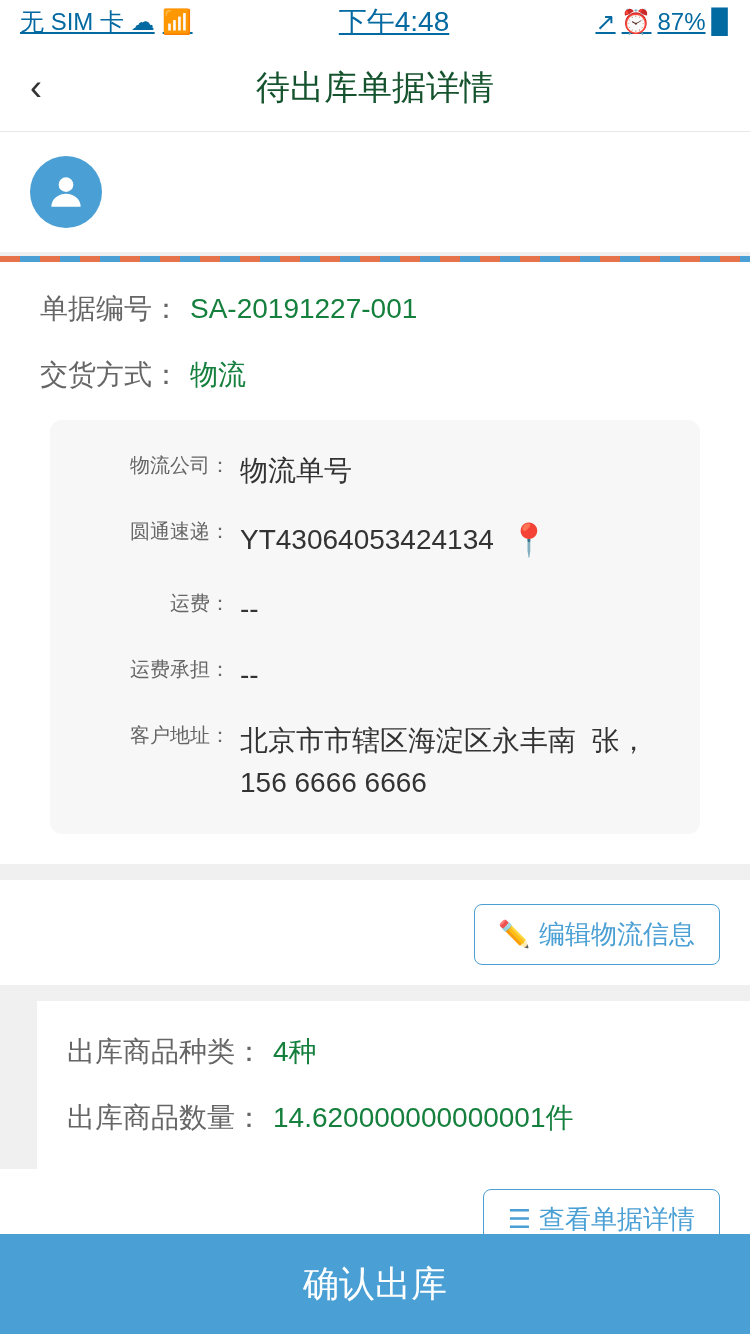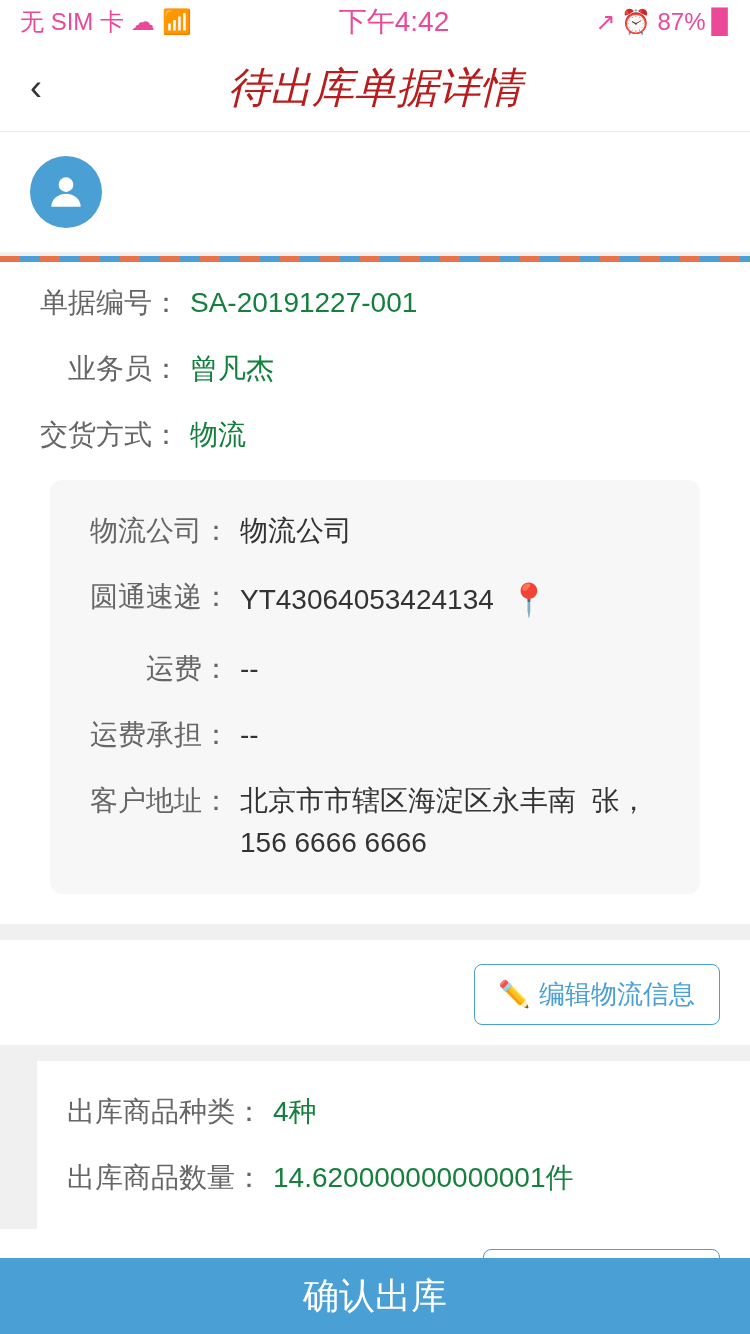--- a/index.html
+++ b/index.html
@@ -17,21 +17,22 @@
     
     .status-bar {
       width: 750px;
       height: 44px;
       background: #fff;
       display: flex;
       align-items: center;
       justify-content: space-between;
       padding: 0 20px;
       font-size: 24px;
-      color: #ec4899;
+      color: #0369a1;
+      text-decoration: underline;
     }
     .status-left { display: flex; align-items: center; gap: 8px; }
     .status-center { font-size: 28px; font-weight: 500; }
     .status-right { display: flex; align-items: center; gap: 6px; font-size: 24px; }
 
     
     .nav-bar {
       width: 750px;
       height: 88px;
       background: #fff;
@@ -42,24 +43,23 @@
       border-bottom: 1px solid #e8e8e8;
     }
     .nav-back {
       position: absolute;
       left: 30px;
       font-size: 36px;
       color: #333;
       cursor: pointer;
     }
     .nav-title {
-      font-size: 42px;
+      font-size: 34px;
       font-weight: 500;
-      color: #b91c1c;
-      font-style: italic;
+      color: #14532d;
     }
 
     
     .customer-card {
       background: #fff;
       padding: 24px 30px;
       display: flex;
       align-items: center;
       gap: 20px;
       margin-bottom: 4px;
@@ -92,21 +92,21 @@
         90deg,
         #e8734a 0px, #e8734a 20px,
         #4a9fd4 20px, #4a9fd4 40px
       );
       margin-bottom: 0;
     }
 
     
     .info-section {
       background: #fff;
-      padding: 20px 30px 30px 30px;
+      padding: 26px 30px 30px 30px;
       margin-bottom: 16px;
     }
     .info-row {
       display: flex;
       align-items: flex-start;
       margin-bottom: 24px;
       line-height: 1.5;
     }
     .info-row:last-child { margin-bottom: 0; }
     .info-label {
@@ -132,21 +132,21 @@
     }
     .logistics-row {
       display: flex;
       align-items: flex-start;
       margin-bottom: 24px;
       line-height: 1.5;
     }
     .logistics-row:last-child { margin-bottom: 0; }
     .logistics-label {
       color: #666;
-      font-size: 28px;
+      font-size: 20px;
       min-width: 160px;
       text-align: right;
       flex-shrink: 0;
       padding-right: 10px;
     }
     .logistics-value {
       color: #333;
       font-size: 28px;
       flex: 1;
       display: flex;
@@ -201,42 +201,42 @@
       background: #f0f0f0;
     }
 
     
     .confirm-btn-container {
       position: fixed;
       bottom: 0;
       left: 0;
       width: 750px;
       background: #4a9fd4;
-      height: 76px;
+      height: 100px;
       display: flex;
       align-items: center;
       justify-content: center;
       cursor: pointer;
       margin-top: 32px;
     }
     .confirm-btn-text {
       color: #fff;
       font-size: 36px;
       font-weight: 500;
     }
   </style>
 </head>
 <body>
 
 <div class="status-bar">
   <div class="status-left">
     <span>无 SIM 卡 ☁</span>
     <span>📶</span>
   </div>
-  <div class="status-center">下午4:42</div>
+  <div class="status-center">下午4:48</div>
   <div class="status-right">
     <span>↗</span>
     <span>⏰</span>
     <span>87%</span>
     <span>▉</span>
   </div>
 </div>
 
 <div class="nav-bar">
   <div class="nav-back">‹</div>
@@ -253,32 +253,28 @@
 </div>
 
 <div class="dashed-separator"></div>
 
 <div class="info-section">
   <div class="info-row">
     <span class="info-label">单据编号：</span>
     <span class="info-value">SA-20191227-001</span>
   </div>
   <div class="info-row">
-    <span class="info-label">业务员：</span>
-    <span class="info-value">曾凡杰</span>
-  </div>
-  <div class="info-row">
     <span class="info-label">交货方式：</span>
     <span class="info-value">物流</span>
   </div>
 
   <div class="logistics-card">
     <div class="logistics-row">
       <span class="logistics-label">物流公司：</span>
-      <span class="logistics-value">物流公司</span>
+      <span class="logistics-value">物流单号</span>
     </div>
     <div class="logistics-row">
       <span class="logistics-label">圆通速递：</span>
       <span class="logistics-value">
         <span>YT43064053424134</span>
         <span class="location-icon">📍</span>
       </span>
     </div>
     <div class="logistics-row">
       <span class="logistics-label">运费：</span>

